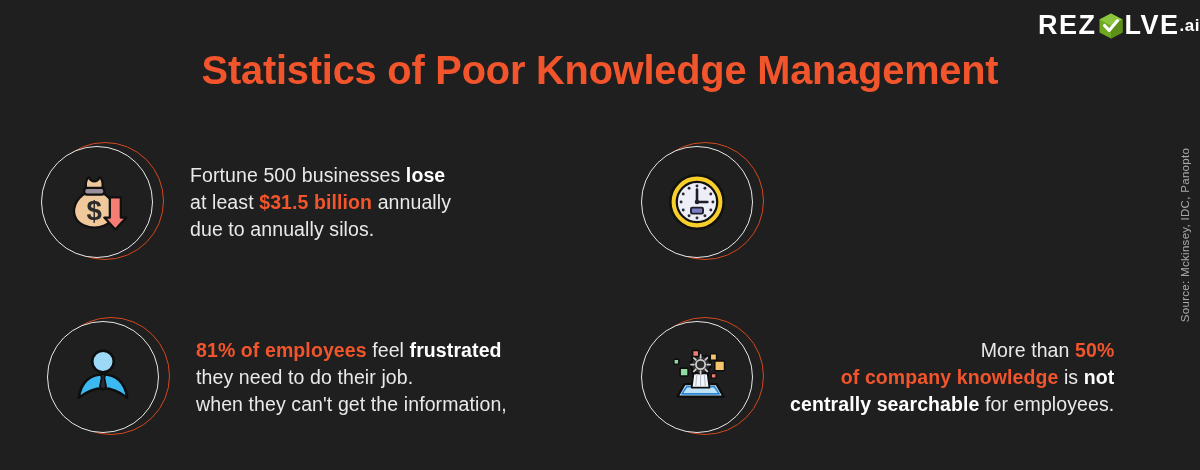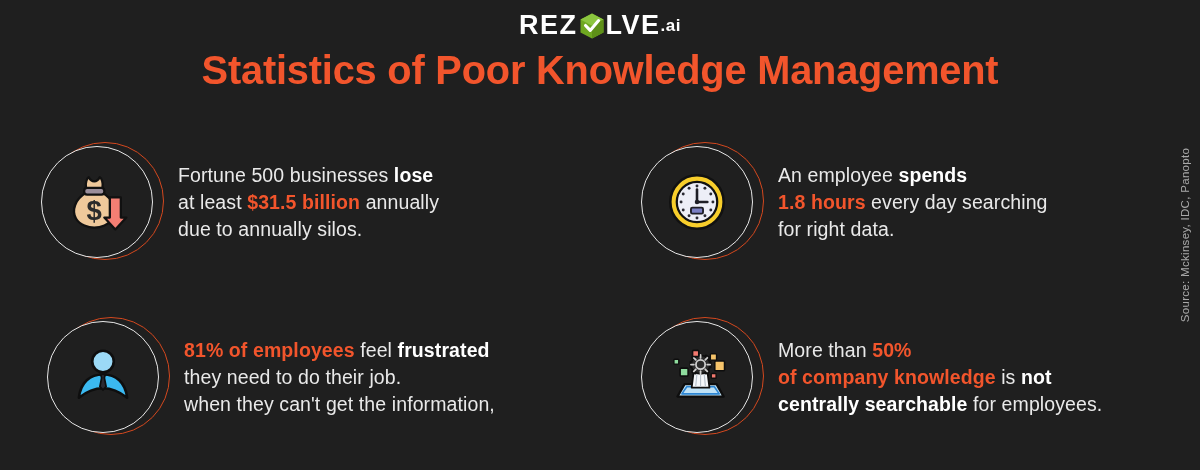--- a/index.html
+++ b/index.html
@@ -20,21 +20,21 @@
 
   
   .logo {
     position: absolute;
     top: 8px;
     left: 0;
     width: 1200px;
     height: 34px;
     display: flex;
     align-items: center;
-    justify-content: center;
+    justify-content: flex-end;
   }
   .logo-text {
     font-family: "Liberation Sans", sans-serif;
     font-size: 27px;
     font-weight: bold;
     letter-spacing: 1.5px;
     color: #ffffff;
     line-height: 1;
     display: flex;
     align-items: center;
@@ -70,21 +70,21 @@
 
   
   .stat {
     position: absolute;
     display: flex;
     align-items: center;
   }
   .stat-1 { left: 38px;  top: 138px; }
   .stat-2 { left: 638px; top: 138px; }
   .stat-3 { left: 44px;  top: 313px; }
-  .stat-4 { left: 638px; top: 313px; }
+  .stat-4 { left: 638px; top: 313px; text-align: right; }
 
   
   .badge {
     position: relative;
     width: 132px;
     height: 128px;
     flex: 0 0 auto;
   }
   .ring-orange {
     position: absolute;
@@ -113,21 +113,21 @@
     top: 8px;
     width: 112px;
     height: 112px;
     display: flex;
     align-items: center;
     justify-content: center;
   }
 
   
   .stat-text {
-    margin-left: 8px;
+    margin-left: 20px;
     color: #E9E9E9;
     font-size: 19.5px;
     line-height: 27px;
     font-weight: normal;
     letter-spacing: 0.1px;
     max-width: 420px;
   }
   .stat-text .b   { font-weight: bold; color: #FFFFFF; }
   .stat-text .acc { font-weight: bold; color: #F2552C; }
 
@@ -223,25 +223,20 @@
             <circle cx="20" cy="26.8" r="1.7"></circle>
             <circle cx="26.8" cy="20" r="1.7"></circle>
           </g>
           <line x1="36" y1="36" x2="36" y2="21.5" stroke="#1E1E26" stroke-width="3" stroke-linecap="round"></line>
           <line x1="36" y1="36" x2="48" y2="36" stroke="#1E1E26" stroke-width="3" stroke-linecap="round"></line>
           <circle cx="36" cy="36" r="2.6" fill="#1E1E26"></circle>
           <rect x="29" y="42.5" width="14" height="7" rx="1.6" fill="#7A7FC4" stroke="#1E1E26" stroke-width="2.2"></rect>
         </svg>
       </div>
     </div>
-    <div class="stat-text">
-        <div><span>An employee </span><span class="b">spends</span></div>
-        <div><span class="acc">1.8 hours</span><span> every day searching</span></div>
-        <div><span>for right data.</span></div>
-      </div>
   </div>
 
   <div class="stat stat-3">
     <div class="badge">
       <div class="ring-orange"></div>
       <div class="ring-white"></div>
       <div class="badge-icon">
         <svg viewBox="0 0 72 72" width="62" height="62">
 
           <path d="M8 60 C10 42 21 33 36 33 C51 33 62 42 64 60 C54 52 45 49 36 49 C27 49 18 52 8 60 Z" fill="#3BB9F0" stroke="#0E0E0E" stroke-width="3" stroke-linejoin="round"></path>

